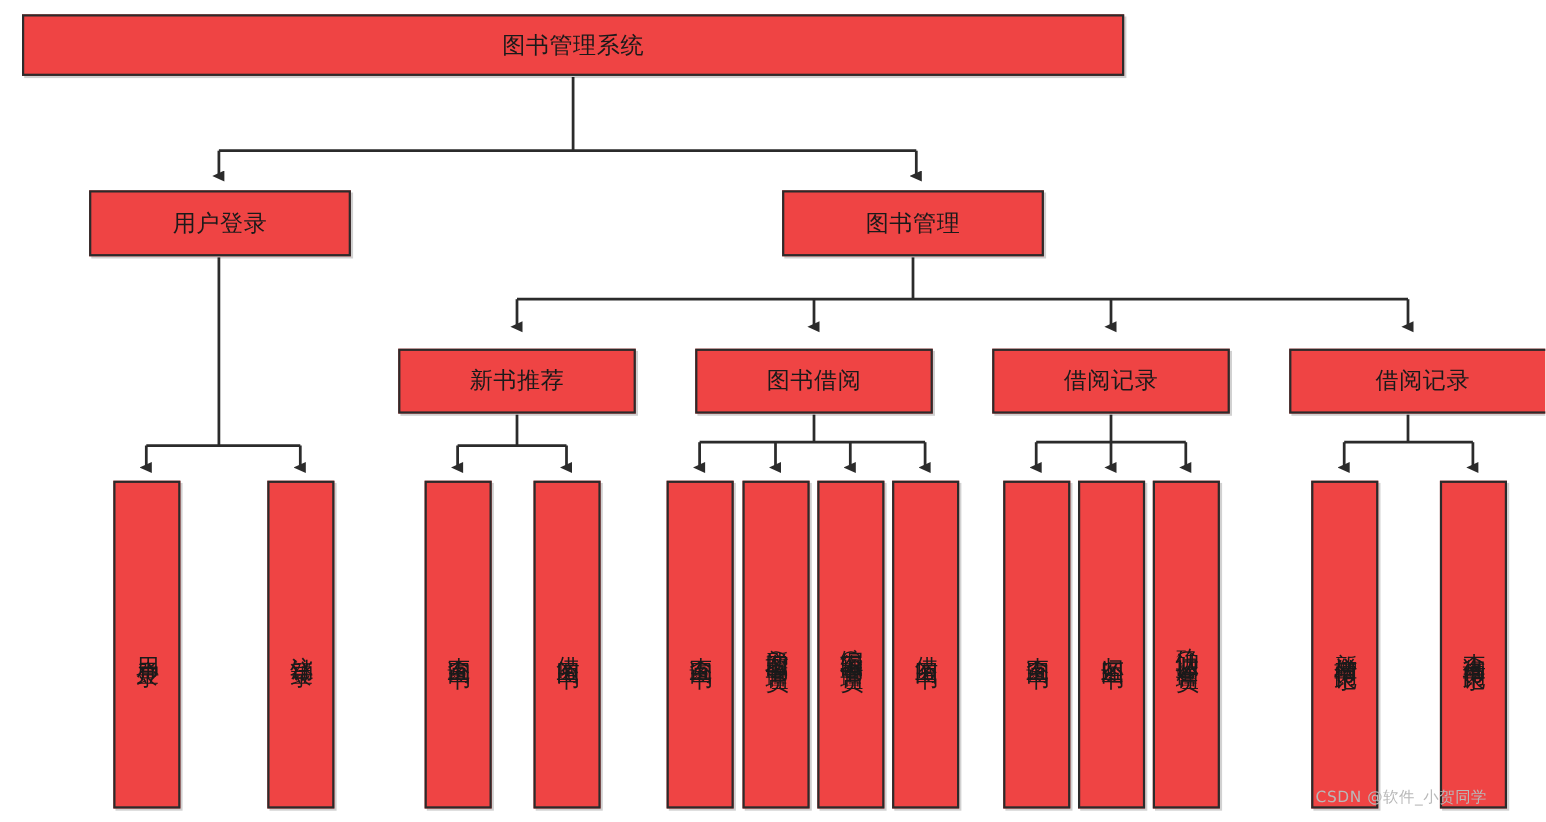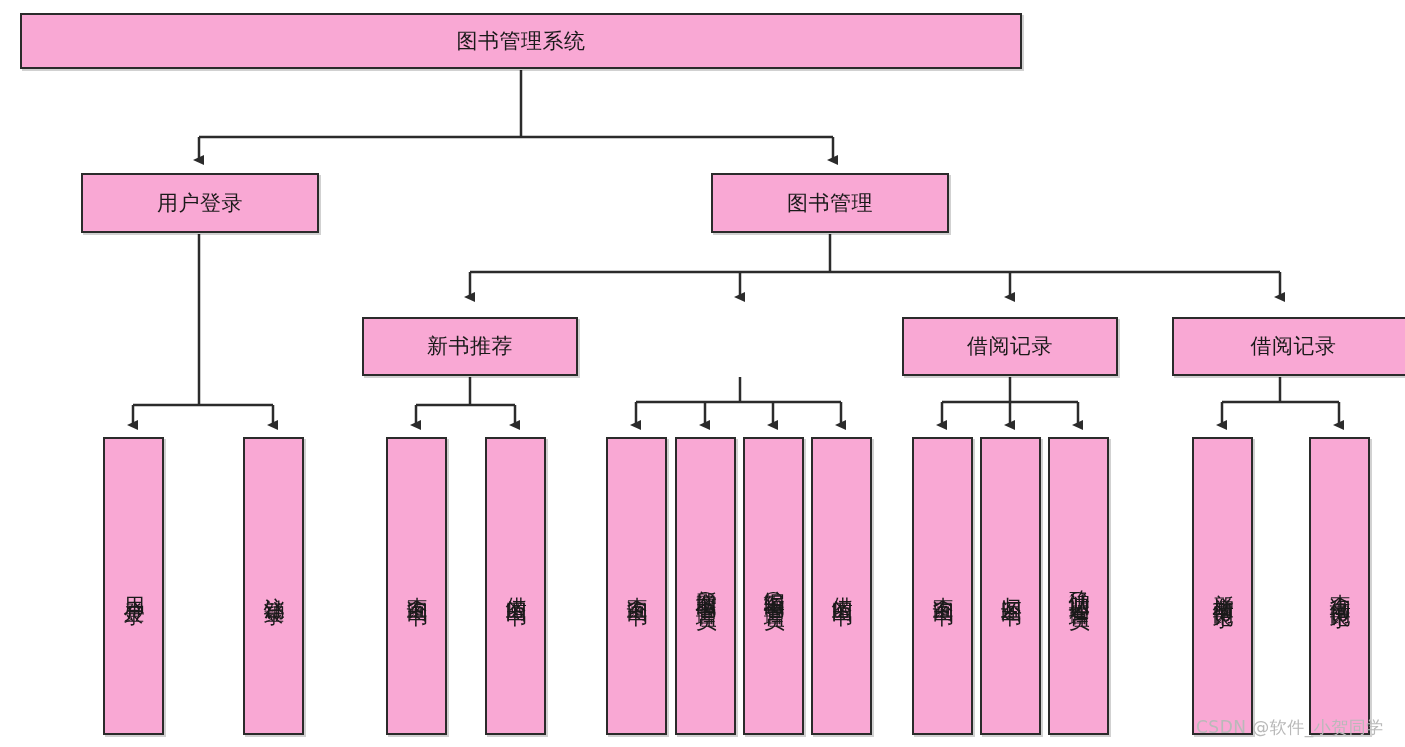--- a/index.html
+++ b/index.html
@@ -22,21 +22,21 @@
     left: 0;
     top: 0;
     width: 1405px;
     height: 747px;
     pointer-events: none;
   }
   .node {
     position: absolute;
     box-sizing: border-box;
     border: 2.5px solid #2b2b2b;
-    background: #f9a8d4;
+    background: #ef4444;
     display: flex;
     align-items: center;
     justify-content: center;
     box-shadow: 2px 2px 0 rgba(0,0,0,0.18);
   }
   .node .label {
     color: #1a1a1a;
     font-size: 21px;
     line-height: 1.18;
     letter-spacing: 0.5px;
@@ -51,21 +51,21 @@
     writing-mode: vertical-rl;
     text-orientation: upright;
     font-size: 21px;
     line-height: 1.32;
     letter-spacing: 3px;
     white-space: normal;
   }
   .watermark {
     position: absolute;
     color: #b9b9b9;
-    font-size: 17px;
+    font-size: 14px;
     letter-spacing: 0.5px;
     white-space: nowrap;
     z-index: 5;
   }
 </style>
 </head>
 <body>
 
 <div id="canvas">
 
@@ -128,20 +128,23 @@
   </div>
 
   <div class="node" style="left:362px; top:317px; width:216px; height:59px;">
     <span class="label">新书推荐</span>
   </div>
 
   <div class="node" style="left:711px; top:173px; width:238px; height:60px;">
     <span class="label">图书管理</span>
   </div>
 
+  <div class="node" style="left:632px; top:317px; width:216px; height:59px;">
+    <span class="label">图书借阅</span>
+  </div>
 
   <div class="node" style="left:902px; top:317px; width:216px; height:59px;">
     <span class="label">借阅记录</span>
   </div>
 
   <div class="node" style="left:1172px; top:317px; width:243px; height:59px;">
     <span class="label">借阅记录</span>
   </div>
 
   <div class="node vertical" style="left:103px; top:437px; width:61px; height:298px;">

